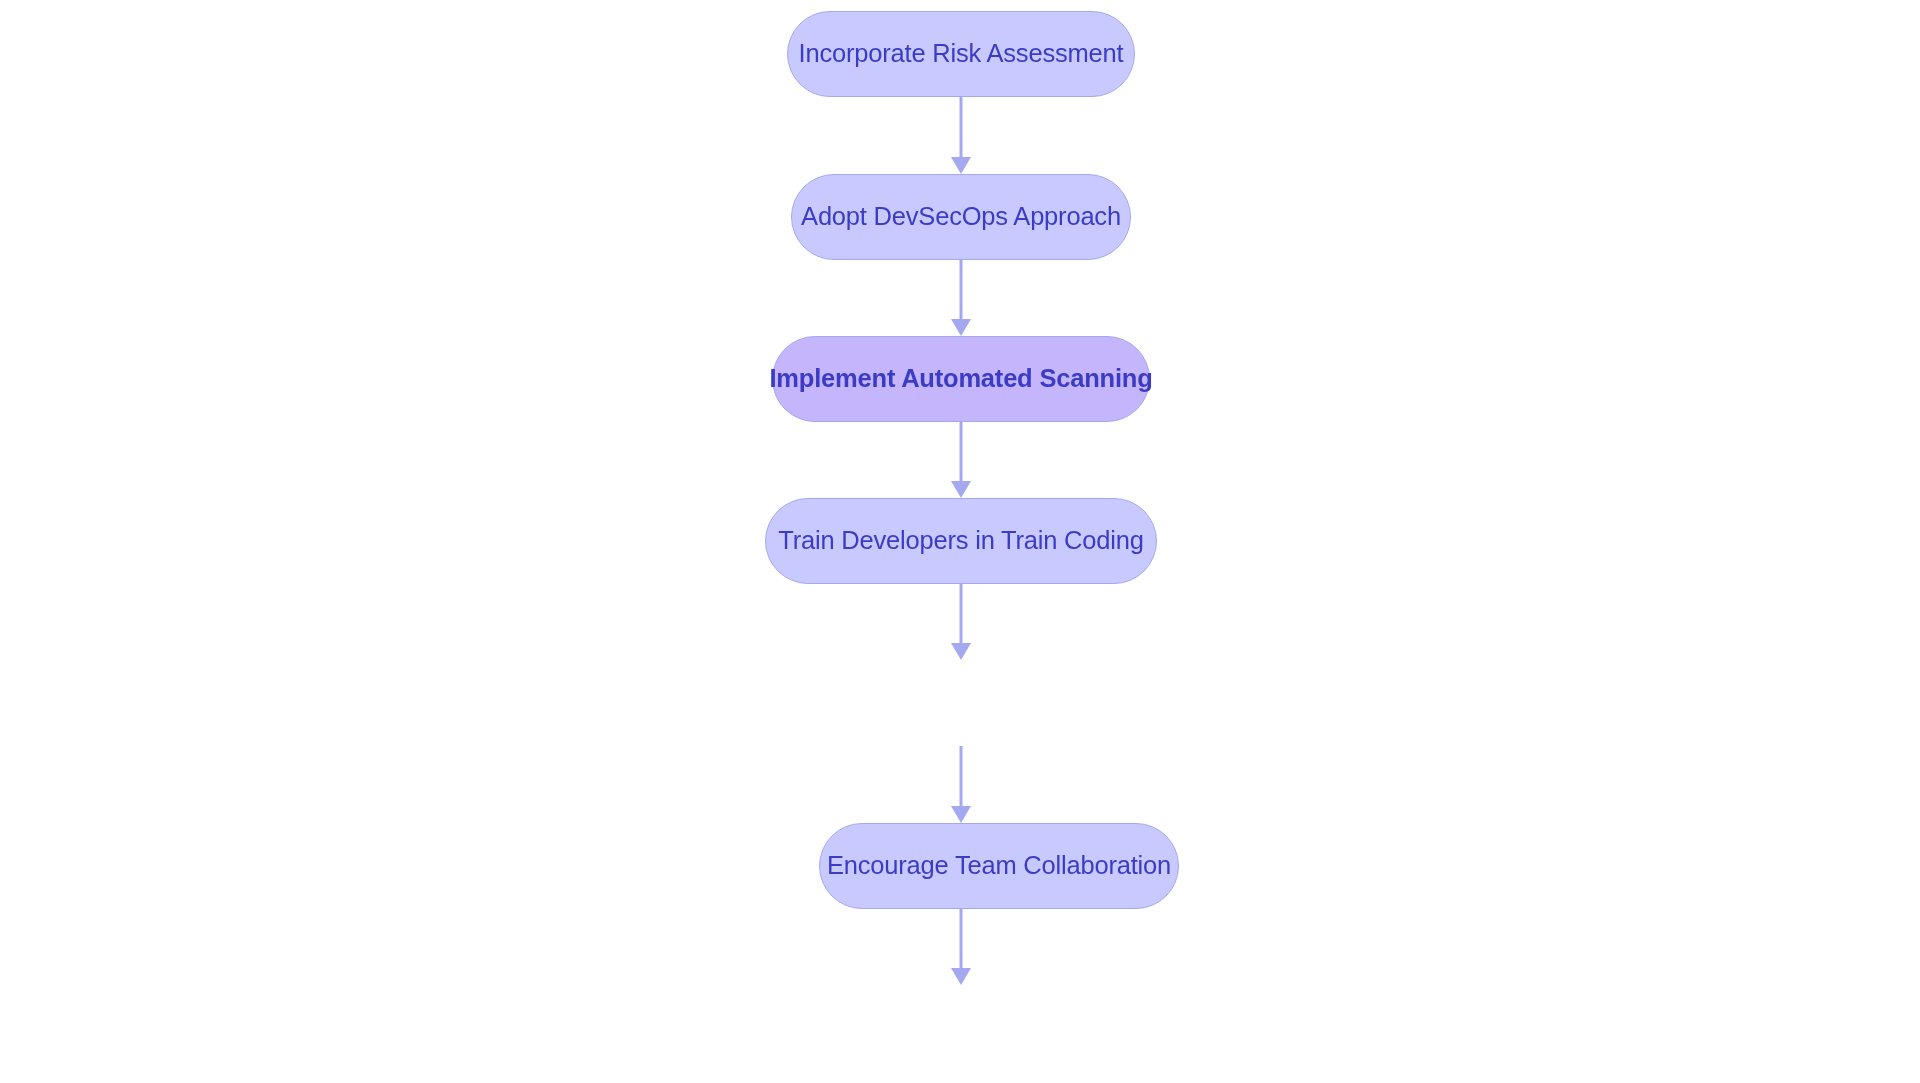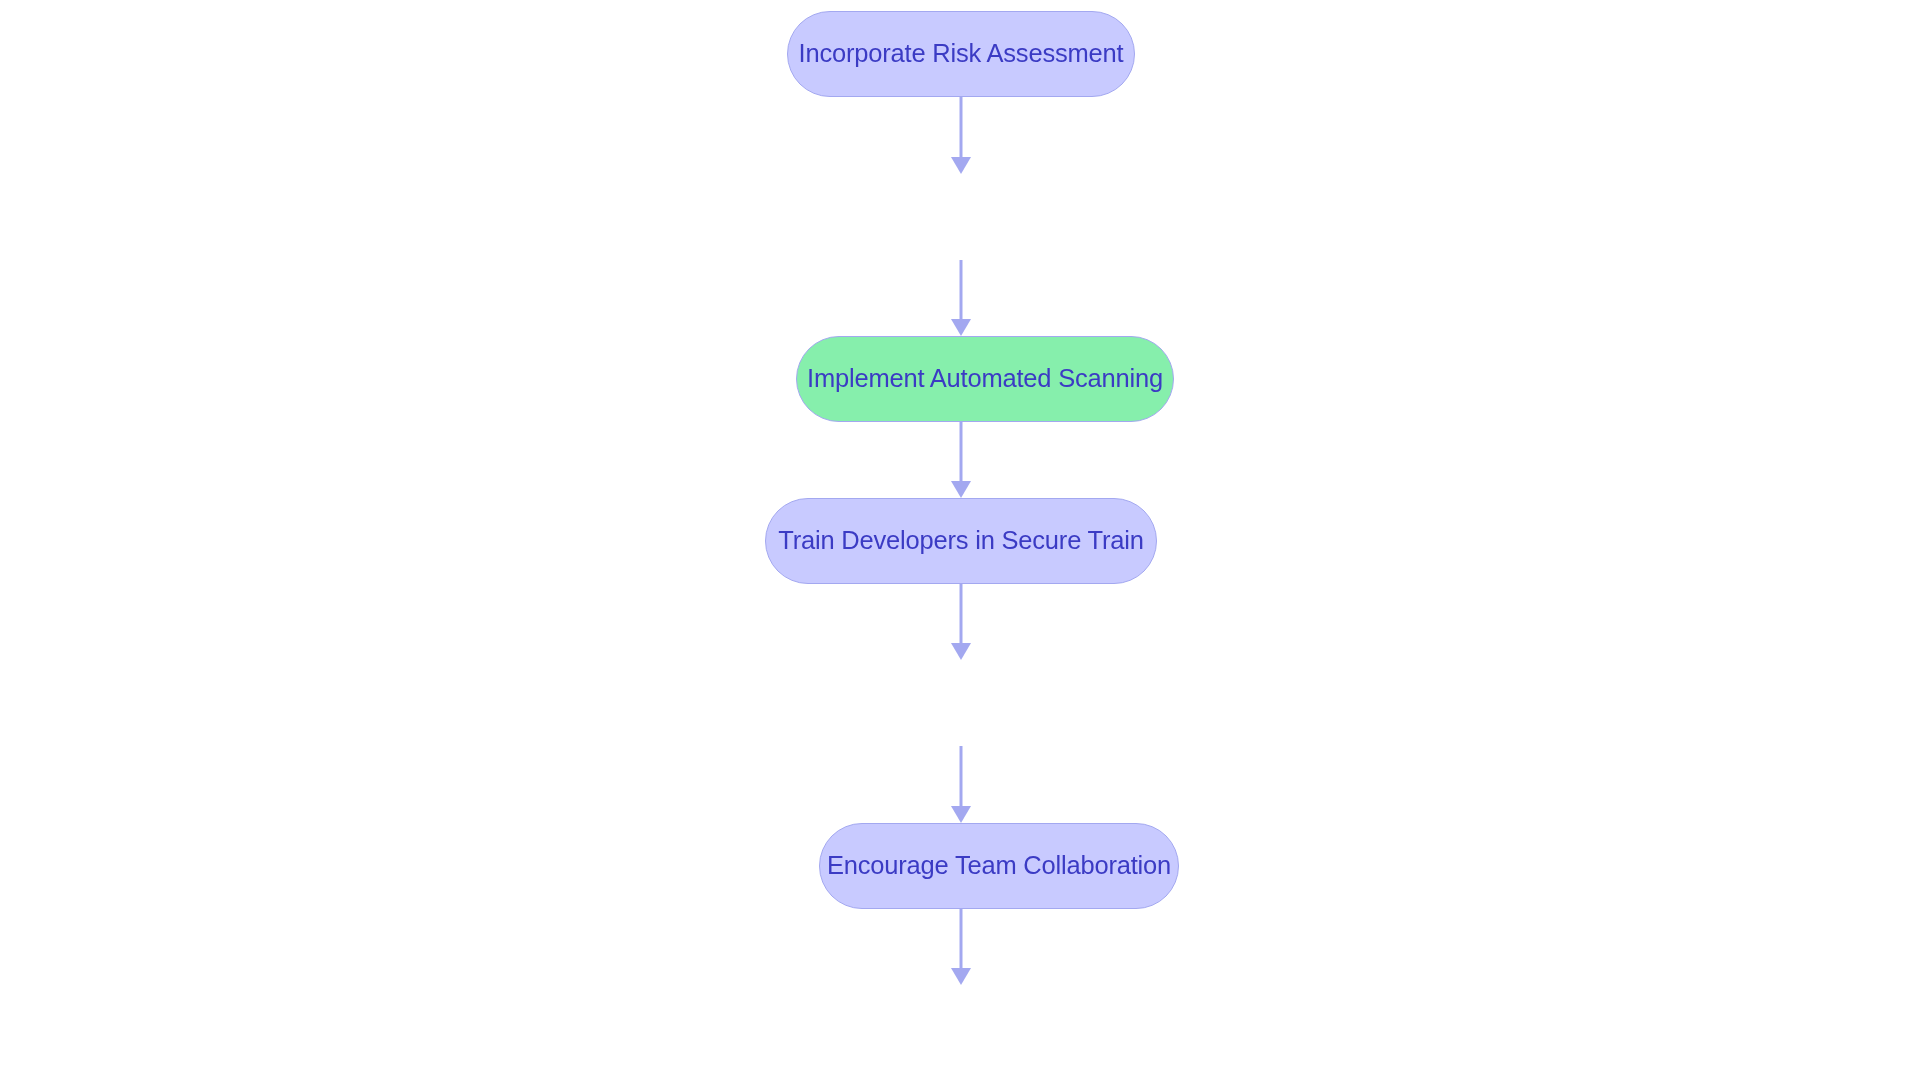--- a/index.html
+++ b/index.html
@@ -92,24 +92,27 @@
       <g>
         <line x1="961" y1="909" x2="961" y2="969" stroke="#a3a8f0" stroke-width="3"></line>
         <polygon points="951,968 971,968 961,985" fill="#a3a8f0"></polygon>
       </g>
     </svg>
 
   <div class="node-layer" id="node-layer">
       <div class="flow-node" style="left: 961px; top: 54px; width: 348px; background: rgb(200, 202, 255); border-color: rgb(163, 168, 240);">
         <span class="node-label" style="color: rgb(59, 59, 196);">Incorporate Risk Assessment</span>
       </div>
-      <div class="flow-node" style="left: 985px; top: 379px; width: 378px; background: #86efac; border-color: rgb(163, 168, 240);">
+      <div class="flow-node" style="left: 961px; top: 217px; width: 340px; background: rgb(200, 202, 255); border-color: rgb(163, 168, 240);">
+        <span class="node-label" style="color: rgb(59, 59, 196);">Adopt DevSecOps Approach</span>
+      </div>
+      <div class="flow-node" style="left: 961px; top: 379px; width: 378px; background: #c4b5fd; border-color: rgb(163, 168, 240); font-weight: bold;">
         <span class="node-label" style="color: rgb(59, 59, 196);">Implement Automated Scanning</span>
       </div>
       <div class="flow-node" style="left: 961px; top: 541px; width: 392px; background: rgb(200, 202, 255); border-color: rgb(163, 168, 240);">
-        <span class="node-label" style="color: rgb(59, 59, 196);">Train Developers in Secure Train</span>
+        <span class="node-label" style="color: rgb(59, 59, 196);">Train Developers in Train Coding</span>
       </div>
       <div class="flow-node" style="left: 999px; top: 866px; width: 360px; background: rgb(200, 202, 255); border-color: rgb(163, 168, 240);">
         <span class="node-label" style="color: rgb(59, 59, 196);">Encourage Team Collaboration</span>
       </div>
     </div>
 
 </div>
 
 </body></html>

